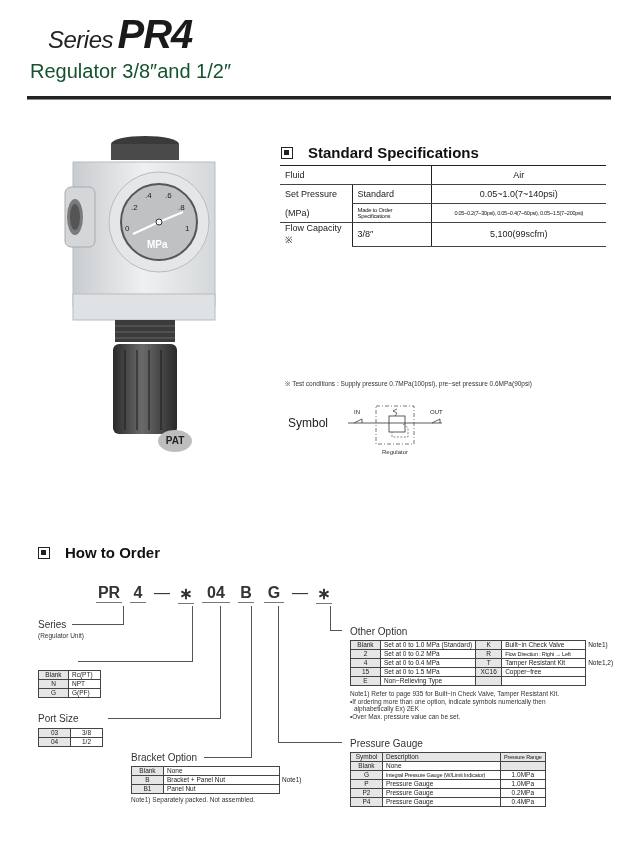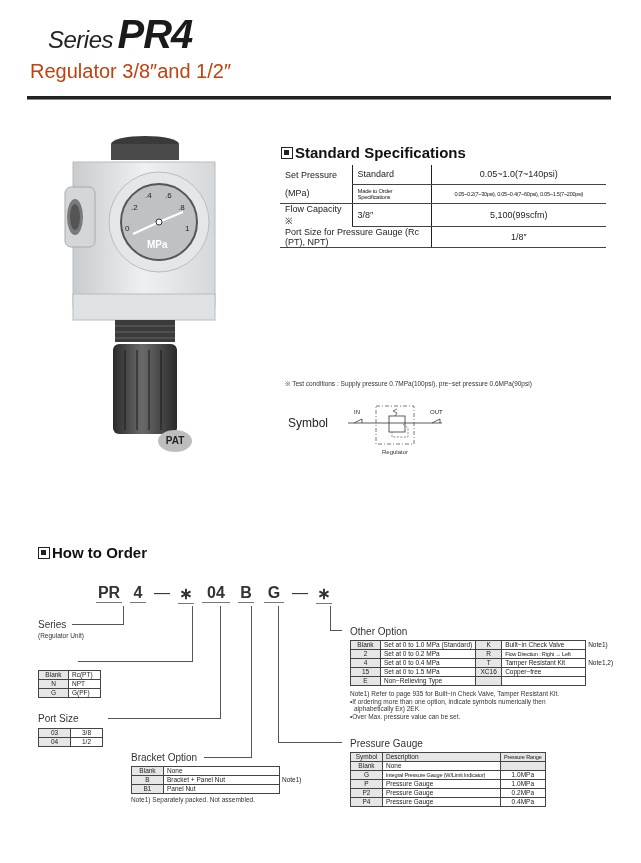--- a/index.html
+++ b/index.html
@@ -1,28 +1,28 @@
 <!DOCTYPE html>
 <html><head>
 <meta charset="utf-8">
 <style>
   * { box-sizing: border-box; margin: 0; padding: 0; }
   body { width: 641px; height: 863px; background: #ffffff; position: relative; overflow: hidden; font-family: "Liberation Sans", sans-serif; color: #222; }
   .abs { position: absolute; }
   .series-title { left: 48px; top: 12px; white-space: nowrap; }
   .series-word { font-style: italic; font-size: 24px; color: #222; letter-spacing: -0.5px; }
   .series-model { font-style: italic; font-weight: bold; font-size: 40px; color: #1a1a1a; letter-spacing: -1px; }
-  .subtitle { left: 30px; top: 60px; font-size: 20px; color: #c2410c; white-space: nowrap; }
+  .subtitle { left: 30px; top: 60px; font-size: 20px; color: #14532d; white-space: nowrap; }
   .top-rule { left: 27px; top: 96px; width: 584px; height: 4px; background: #222; border-bottom: 1px solid #888; }
 
   
   .product { left: 55px; top: 132px; width: 180px; height: 320px; }
   .pat-badge { left: 158px; top: 430px; width: 34px; height: 22px; border-radius: 50%; background: #bdbdbd; font-size: 10px; font-weight: bold; color: #222; text-align: center; line-height: 22px; }
 
-  .section-title { font-weight: bold; font-size: 15px; color: #111; white-space: nowrap; display: flex; align-items: center; gap: 2px; }
+  .section-title { font-weight: bold; font-size: 15px; color: #111; white-space: nowrap; display: flex; align-items: center; gap: 15px; }
   .sq-icon { display: inline-block; width: 12px; height: 12px; border: 1.5px solid #222; position: relative; }
   .sq-icon::after { content: ""; position: absolute; left: 2px; top: 2px; width: 5px; height: 5px; background: #222; }
 
   .spec-title { left: 281px; top: 144px; }
   table.spec { position: absolute; left: 280px; top: 165px; width: 326px; border-collapse: collapse; font-size: 9px; color: #222; }
   table.spec td { height: 19px; padding: 0 5px; border-bottom: 1px solid #444; vertical-align: middle; }
   table.spec tr.first td { border-top: 1.5px solid #222; }
   table.spec tr.last td { border-bottom: 1.5px solid #222; }
   table.spec td.val { text-align: center; border-left: 1px solid #222; width: 175px; }
   table.spec td.sub { border-left: 1px solid #222; }
@@ -111,38 +111,38 @@
   <line x1="106" y1="218" x2="106" y2="298" stroke="#1a1a1a"></line>
 </svg>
 <div class="abs pat-badge">PAT</div>
 
 <div class="abs section-title spec-title">
   <span class="sq-icon"></span>
   <span>Standard Specifications</span>
 </div>
 <table class="spec">
   <tbody>
+      <tr class="first">
+    <td colspan="2">Fluid</td>
+    <td class="val">Air</td>
+  </tr>
   <tr>
     <td class="nb" style="width:72px">Set Pressure</td>
     <td class="sub">Standard</td>
     <td class="val">0.05~1.0(7~140psi)</td>
   </tr>
   <tr>
     <td>(MPa)</td>
     <td class="sub tiny">Made to Order Specifications</td>
     <td class="val tinyval">0.05~0.2(7~30psi), 0.05~0.4(7~60psi), 0.05~1.5(7~200psi)</td>
   </tr>
   <tr>
     <td class="nb">Flow Capacity ※</td>
     <td class="sub">3/8″</td>
     <td class="val">5,100(99scfm)</td>
-  </tr>
-  <tr>
-    <td colspan="2">Port Size for Pressure Gauge (Rc (PT), NPT)</td>
-    <td class="val">1/8″</td>
   </tr>
 </tbody>
   </table>
 <div class="abs test-note">※ Test conditions : Supply pressure 0.7MPa(100psi), pre−set pressure 0.6MPa(90psi)</div>
 
 <div class="abs symbol-label">Symbol</div>
 <svg class="abs symbol-svg" width="110" height="48" viewBox="0 0 110 48">
   <text x="14" y="12" font-size="6" fill="#222" font-family="Liberation Sans, sans-serif">IN</text>
   <text x="90" y="12" font-size="6" fill="#222" font-family="Liberation Sans, sans-serif">OUT</text>
   <line x1="8" y1="21" x2="102" y2="21" stroke="#333" stroke-width="0.8"></line>

